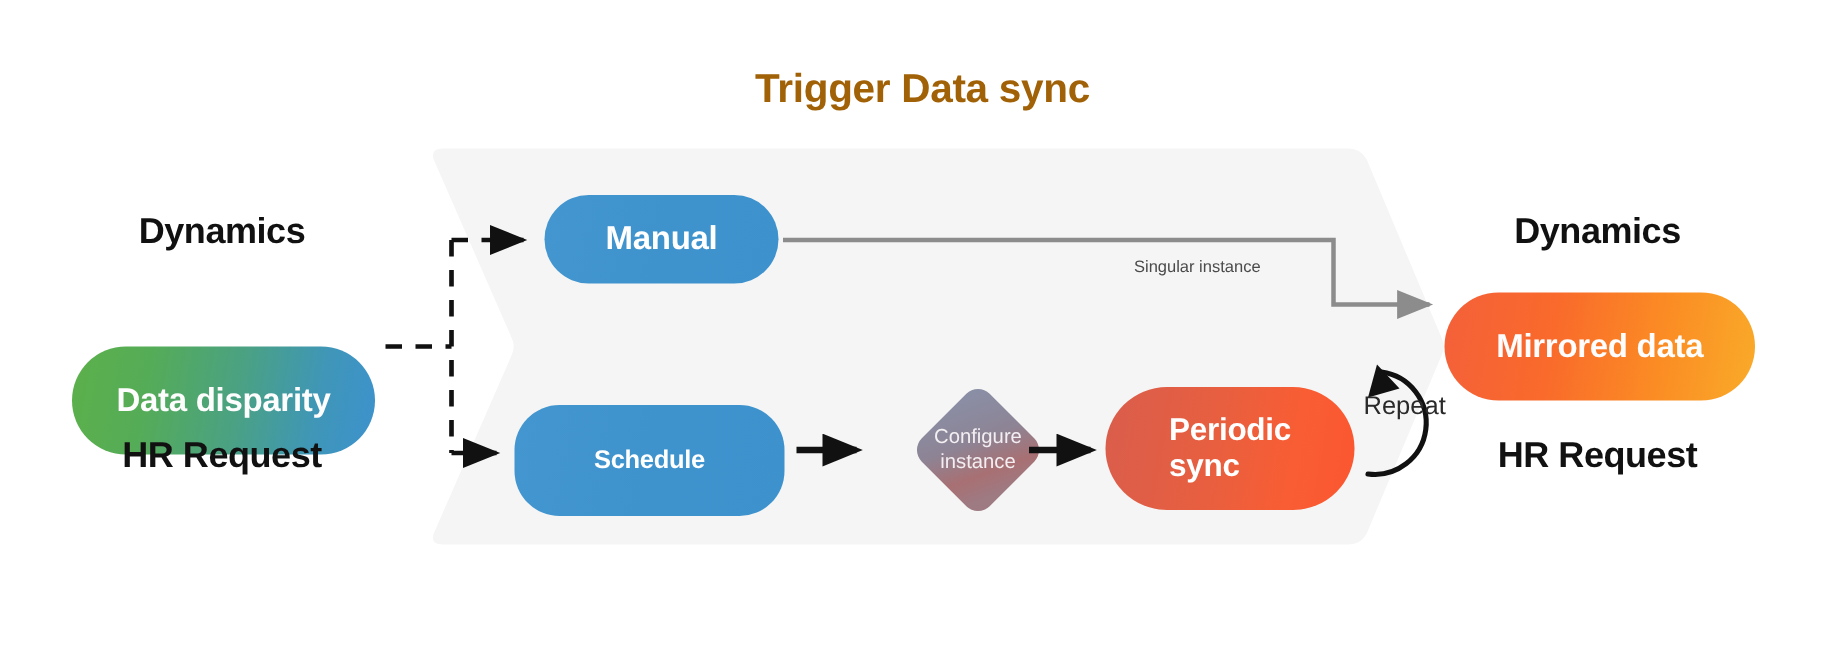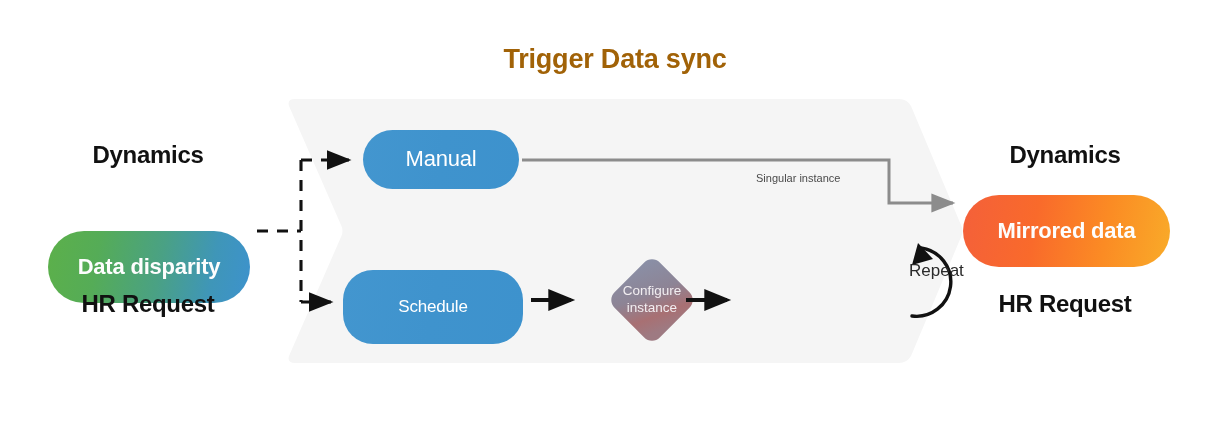--- a/index.html
+++ b/index.html
@@ -36,21 +36,21 @@
     background:linear-gradient(100deg,#f4603a 0%,#f96a2b 35%,#fb8b24 68%,#f9ab29 100%);}
 
   .lbl-dyn-left{left:18px;top:141px;}
   .lbl-hr-left{left:18px;top:290px;}
   .lbl-dyn-right{left:935px;top:141px;}
   .lbl-hr-right{left:935px;top:290px;}
 
   
   .node{
     position:absolute;display:flex;align-items:center;justify-content:center;
-    color:#ffffff;font-weight:normal;text-align:left;letter-spacing:-0.2px;
+    color:#ffffff;font-weight:bold;text-align:left;letter-spacing:-0.2px;
     line-height:1.12;
   }
   .node-manual{
     left:363px;top:130px;width:156px;height:59px;border-radius:30px;
     font-size:22px;
     background:linear-gradient(100deg,#4396cf 0%,#3f93cd 50%,#3d92cd 100%);
   }
   .node-schedule{
     left:343px;top:270px;width:180px;height:74px;border-radius:30px;
     font-size:17px;
@@ -120,20 +120,26 @@
         </linearGradient>
       </defs>
       <rect x="18" y="18" width="64" height="64" rx="11" ry="11" transform="rotate(45 50 50)" fill="url(#gradDiamond)"></rect>
     </svg>
     <div class="diamond-txt">
       <span>Configure</span>
       <span>instance</span>
     </div>
   </div>
 
+  <div class="node node-periodic">
+    <div>
+      <div>Periodic</div>
+      <div>sync</div>
+    </div>
+  </div>
 
   <svg class="overlay" viewBox="0 0 1230 444" xmlns="http://www.w3.org/2000/svg">
     <defs>
       <marker id="arrowBlack" markerWidth="9" markerHeight="9" refX="7.2" refY="3.2" orient="auto" markerUnits="strokeWidth">
         <path d="M0,0 L8,3.2 L0,6.4 Z" fill="#111111"></path>
       </marker>
       <marker id="arrowBlackThick" markerWidth="7" markerHeight="7" refX="5.4" refY="2.6" orient="auto" markerUnits="strokeWidth">
         <path d="M0,0 L6.4,2.6 L0,5.2 Z" fill="#111111"></path>
       </marker>
       <marker id="arrowGray" markerWidth="9" markerHeight="9" refX="7.2" refY="3.2" orient="auto" markerUnits="strokeWidth">

